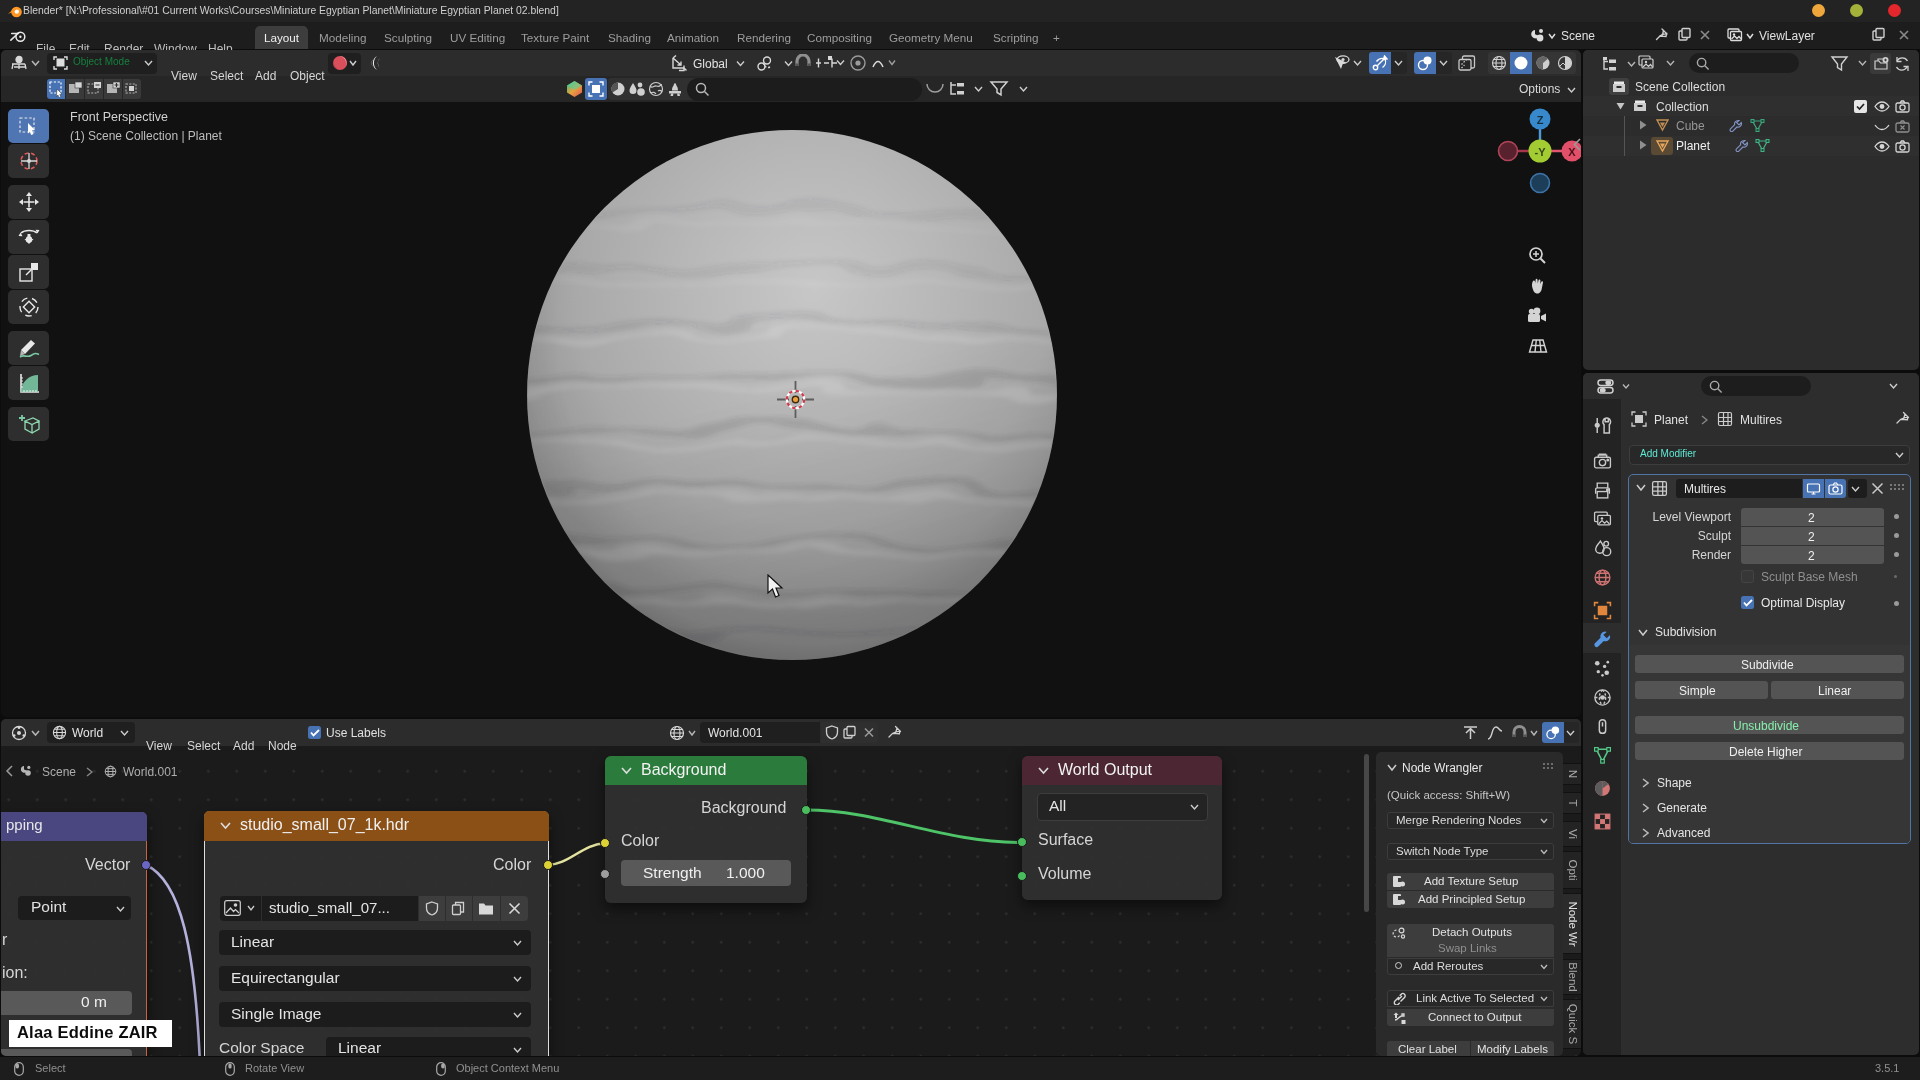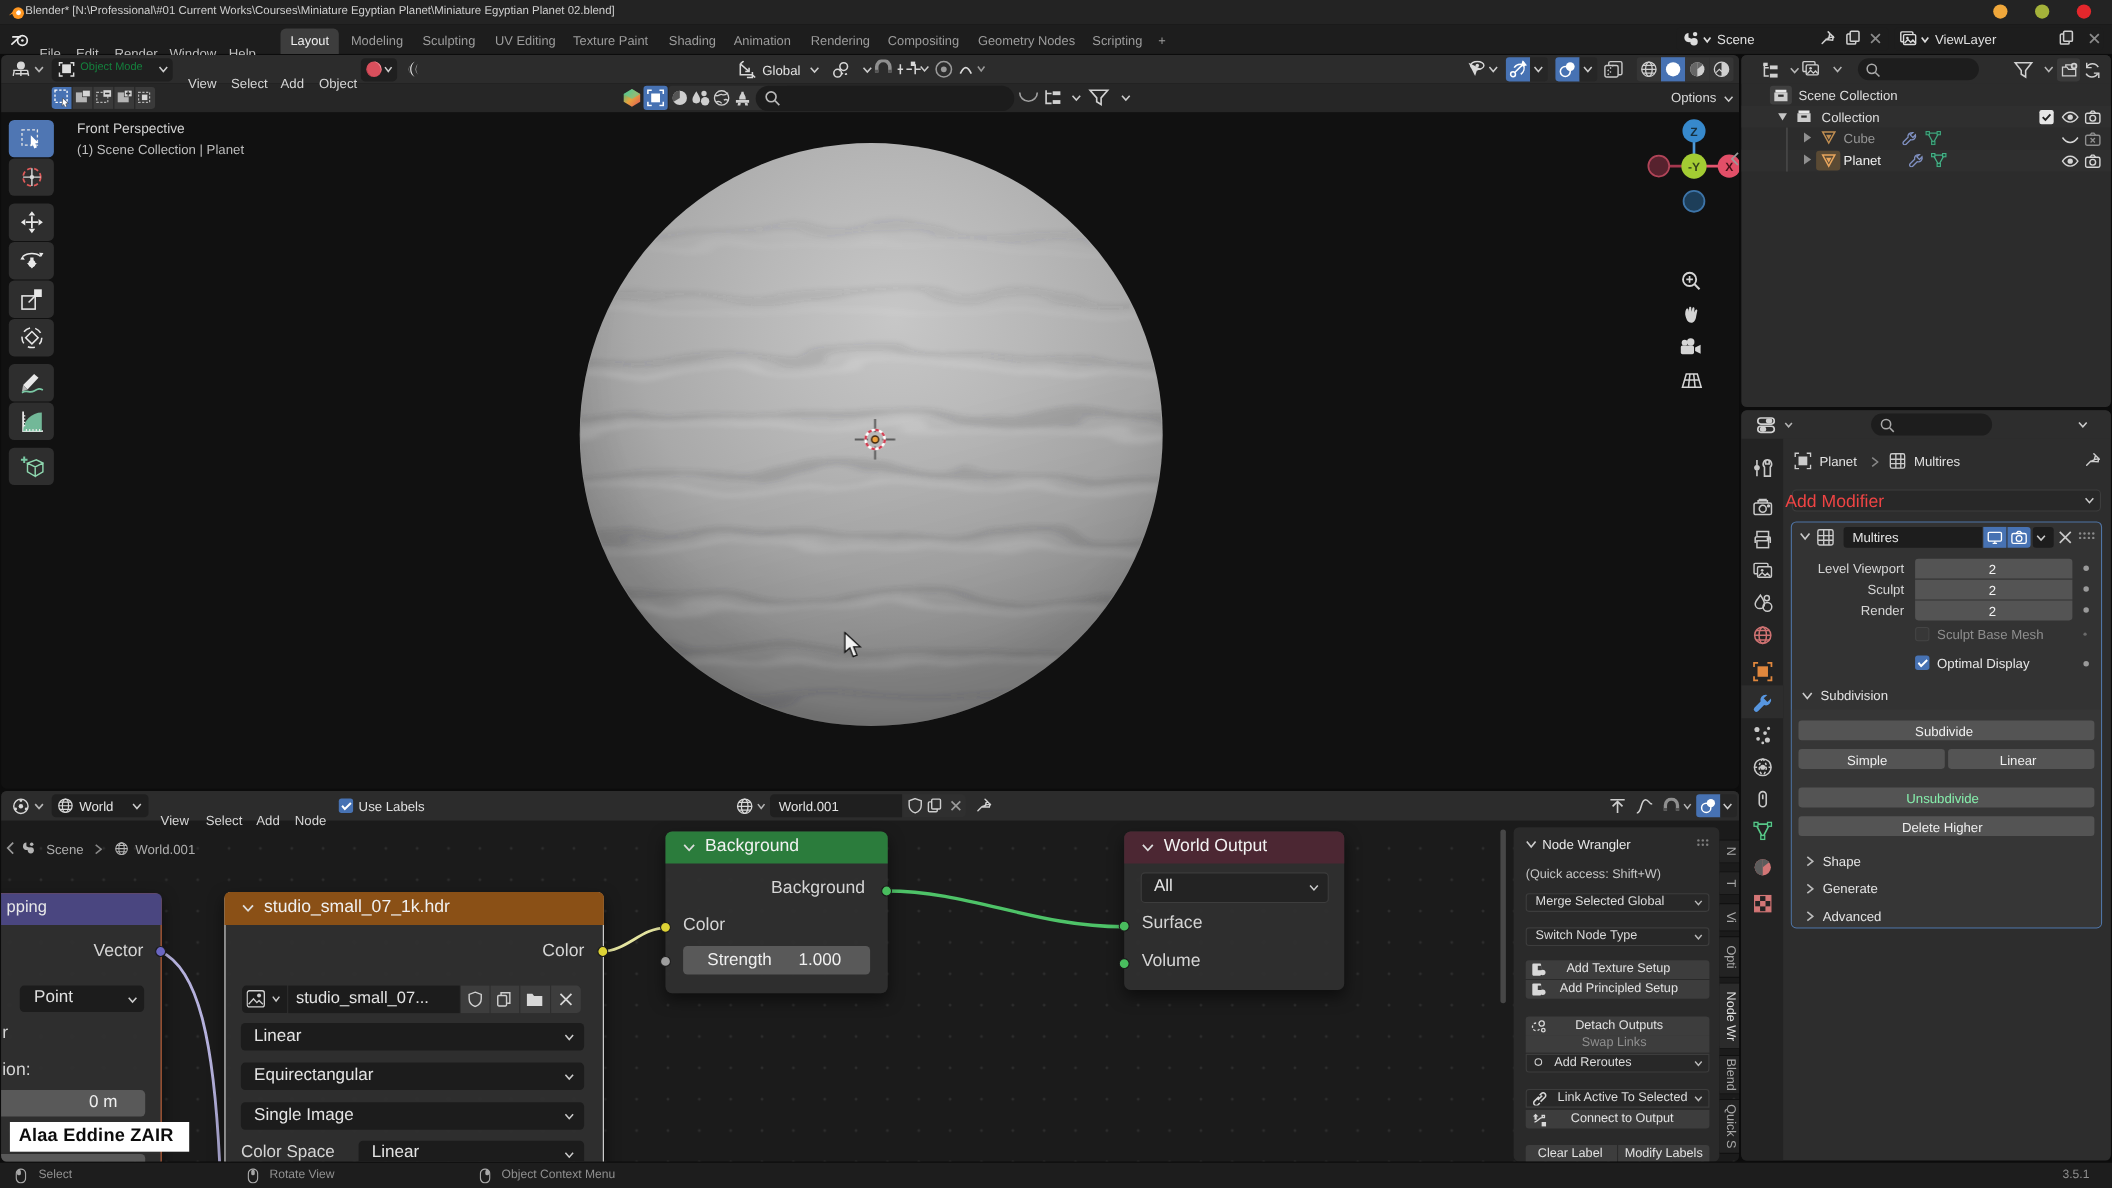--- a/index.html
+++ b/index.html
@@ -72,21 +72,21 @@
   <div class="menu" style="left:208px">Help</div>
   <div class="wtab active" style="left:255px">Layout</div>
   <div class="wtab" style="left:310px">Modeling</div>
   <div class="wtab" style="left:375px">Sculpting</div>
   <div class="wtab" style="left:441px">UV Editing</div>
   <div class="wtab" style="left:512px">Texture Paint</div>
   <div class="wtab" style="left:599px">Shading</div>
   <div class="wtab" style="left:658px">Animation</div>
   <div class="wtab" style="left:728px">Rendering</div>
   <div class="wtab" style="left:798px">Compositing</div>
-  <div class="wtab" style="left:880px">Geometry Nodes</div>
+  <div class="wtab" style="left:880px">Geometry Menu</div>
   <div class="wtab" style="left:984px">Scripting</div>
   <div class="wtab" style="left:1044px">+</div>
 
   <div class="dfield" style="left:1524px;top:25px;width:193px;height:21px;border:none;background:#1d1d1d"></div>
   <svg class="abs" style="left:1530px;top:28px" width="26" height="15" viewBox="0 0 26 15">
     <g fill="#dcdcdc">
         <path d="M5 2 a4.2 4.2 0 1 0 4.2 6 l-4.2-1.8 Z"></path>
         <circle cx="10" cy="10" r="3.4"></circle>
         <circle cx="11" cy="3" r="2"></circle>
       </g>
@@ -760,21 +760,21 @@
             <circle cx="2" cy="2" r="1.1"></circle>
             <circle cx="6" cy="2" r="1.1"></circle>
             <circle cx="10" cy="2" r="1.1"></circle>
             <circle cx="2" cy="6" r="1.1"></circle>
             <circle cx="6" cy="6" r="1.1"></circle>
             <circle cx="10" cy="6" r="1.1"></circle>
           </g>
         </svg>
       <div class="txt" style="left:11px;top:37px;font-size:11.5px;color:#c5c5c5">(Quick access: Shift+W)</div>
       <div class="abs" style="left:11px;top:60px;width:167px;height:17px;background:#282828;border:1px solid #3d3d3d;border-radius:3px"></div>
-      <div class="txt" style="left:20px;top:62px;font-size:11.5px;color:#dcdcdc">Merge Selected Global</div>
+      <div class="txt" style="left:20px;top:62px;font-size:11.5px;color:#dcdcdc">Merge Rendering Nodes</div>
       <svg class="abs" style="left:164px;top:66px" width="8" height="6" viewBox="0 0 8 6">
           <path d="M1 1 l3 3.5 3-3.5" fill="none" stroke="#bbb" stroke-width="1.3"></path>
         </svg>
       <div class="abs" style="left:11px;top:91px;width:167px;height:17px;background:#282828;border:1px solid #3d3d3d;border-radius:3px"></div>
       <div class="txt" style="left:20px;top:93px;font-size:11.5px;color:#dcdcdc">Switch Node Type</div>
       <svg class="abs" style="left:164px;top:97px" width="8" height="6" viewBox="0 0 8 6">
           <path d="M1 1 l3 3.5 3-3.5" fill="none" stroke="#bbb" stroke-width="1.3"></path>
         </svg>
       <div class="abs" style="left:11px;top:121px;width:167px;height:17px;background:#3d3d3d;border-radius:3px 3px 0 0"></div>
       <svg class="abs" style="left:16px;top:123px" width="14" height="13" viewBox="0 0 14 13">
@@ -1121,21 +1121,21 @@
         </g>
       </svg>
     <div class="txt" style="left:157px;top:40px;font-size:12px;color:#e2e2e2">Multires</div>
     <svg class="abs" style="left:312px;top:38px" width="15" height="15" viewBox="0 0 15 15">
         <g fill="none" stroke="#cfcfcf" stroke-width="1.3" stroke-linecap="round">
           <path d="M8.5 1.5 l5 5 M10 3 l-1.2 4.2 -3.2 1.2 6.8 0.3 0.4-2.7 -4 0.8 M5.6 8.4 L2 12"></path>
         </g>
       </svg>
 
     <div class="abs" style="left:46px;top:72px;width:281px;height:20px;background:#282828;border:1px solid #3d3d3d;border-radius:4px"></div>
-    <div class="txt" style="left:40px;top:75px;font-size:16px;color:#ef4444">Add Modifier</div>
+    <div class="txt" style="left:57px;top:75px;font-size:10px;color:#5eead4">Add Modifier</div>
     <svg class="abs" style="left:312px;top:79px" width="9" height="7" viewBox="0 0 9 7">
         <path d="M1 1 l3.5 4 3.5-4" fill="none" stroke="#ccc" stroke-width="1.4"></path>
       </svg>
 
     <div class="abs" style="left:45px;top:101px;width:283px;height:370px;background:#333333;border:1px solid #4f74a5;border-radius:5px"></div>
     <svg class="abs" style="left:53px;top:111px" width="10" height="8" viewBox="0 0 10 8">
         <path d="M1 1 l4 5 4-5" fill="none" stroke="#ccc" stroke-width="1.5"></path>
       </svg>
     <svg class="abs" style="left:68px;top:107px" width="17" height="17" viewBox="0 0 16 16">
         <g fill="none" stroke="#ccc" stroke-width="1.2">

